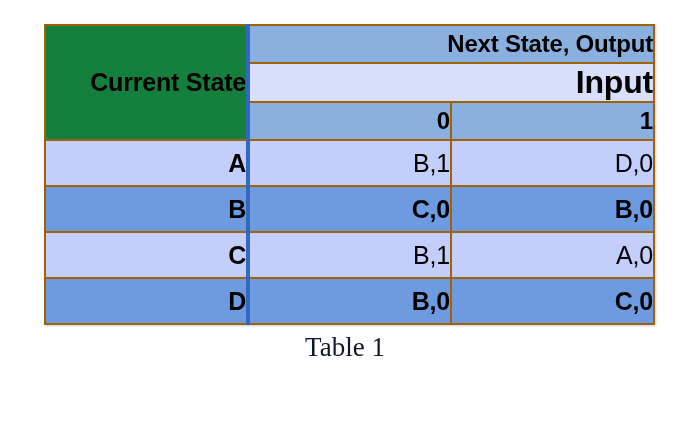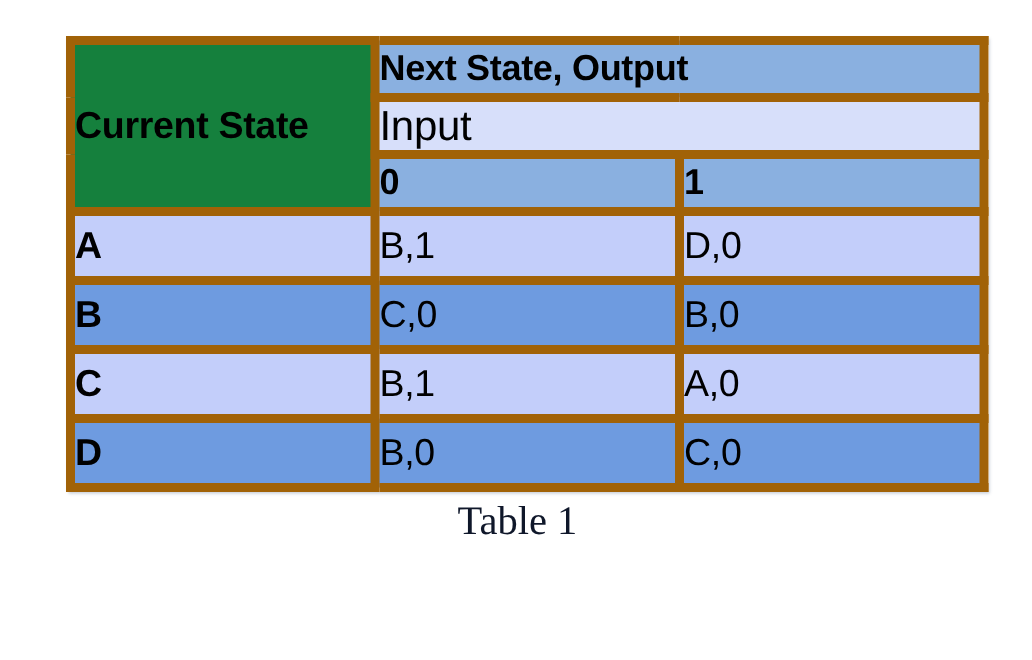--- a/index.html
+++ b/index.html
@@ -24,45 +24,45 @@
 
   table.state-table {
     border-collapse: collapse;
     table-layout: fixed;
     width: 609px;
     border: 1px solid #6d9ad8;
     box-shadow: 1px 1px 2px rgba(90,110,140,0.35);
   }
 
   table.state-table td {
-    border: 6px solid #a16207;
+    border: 2px solid #a16207;
     padding: 0;
-    text-align: left;
+    text-align: right;
     vertical-align: middle;
     color: #000000;
     font-family: "Liberation Sans", sans-serif;
     letter-spacing: -0.2px;
   }
 
   
   col.col-current { width: 203px; }
   col.col-zero    { width: 203px; }
   col.col-one     { width: 203px; }
 
   
   .thick-right { border-right: 4px solid #2f6ac0 !important; }
 
   
   .fill-med   { background: #8ab0e0; }
   .fill-pale  { background: #d7dffa; }
   .fill-light { background: #c3cefa; }
-  .fill-dark  { background: #6e9be0; }
+  .fill-dark  { background: #6e9be0; font-weight: bold; }
 
   .hdr-row1 { height: 38px; font-size: 24px; font-weight: bold; }
-  .hdr-row2 { height: 37px; font-size: 28px; font-weight: normal; }
+  .hdr-row2 { height: 37px; font-size: 32px; font-weight: bold; }
   .hdr-row3 { height: 38px; font-size: 24px; font-weight: bold; }
   .data-row { height: 46px; font-size: 25px; font-weight: normal; }
 
   .cur-state-cell {
     font-size: 25px;
     font-weight: bold;
     background: #15803d;
   }
   .state-name { font-weight: bold; font-size: 25px; }
 

